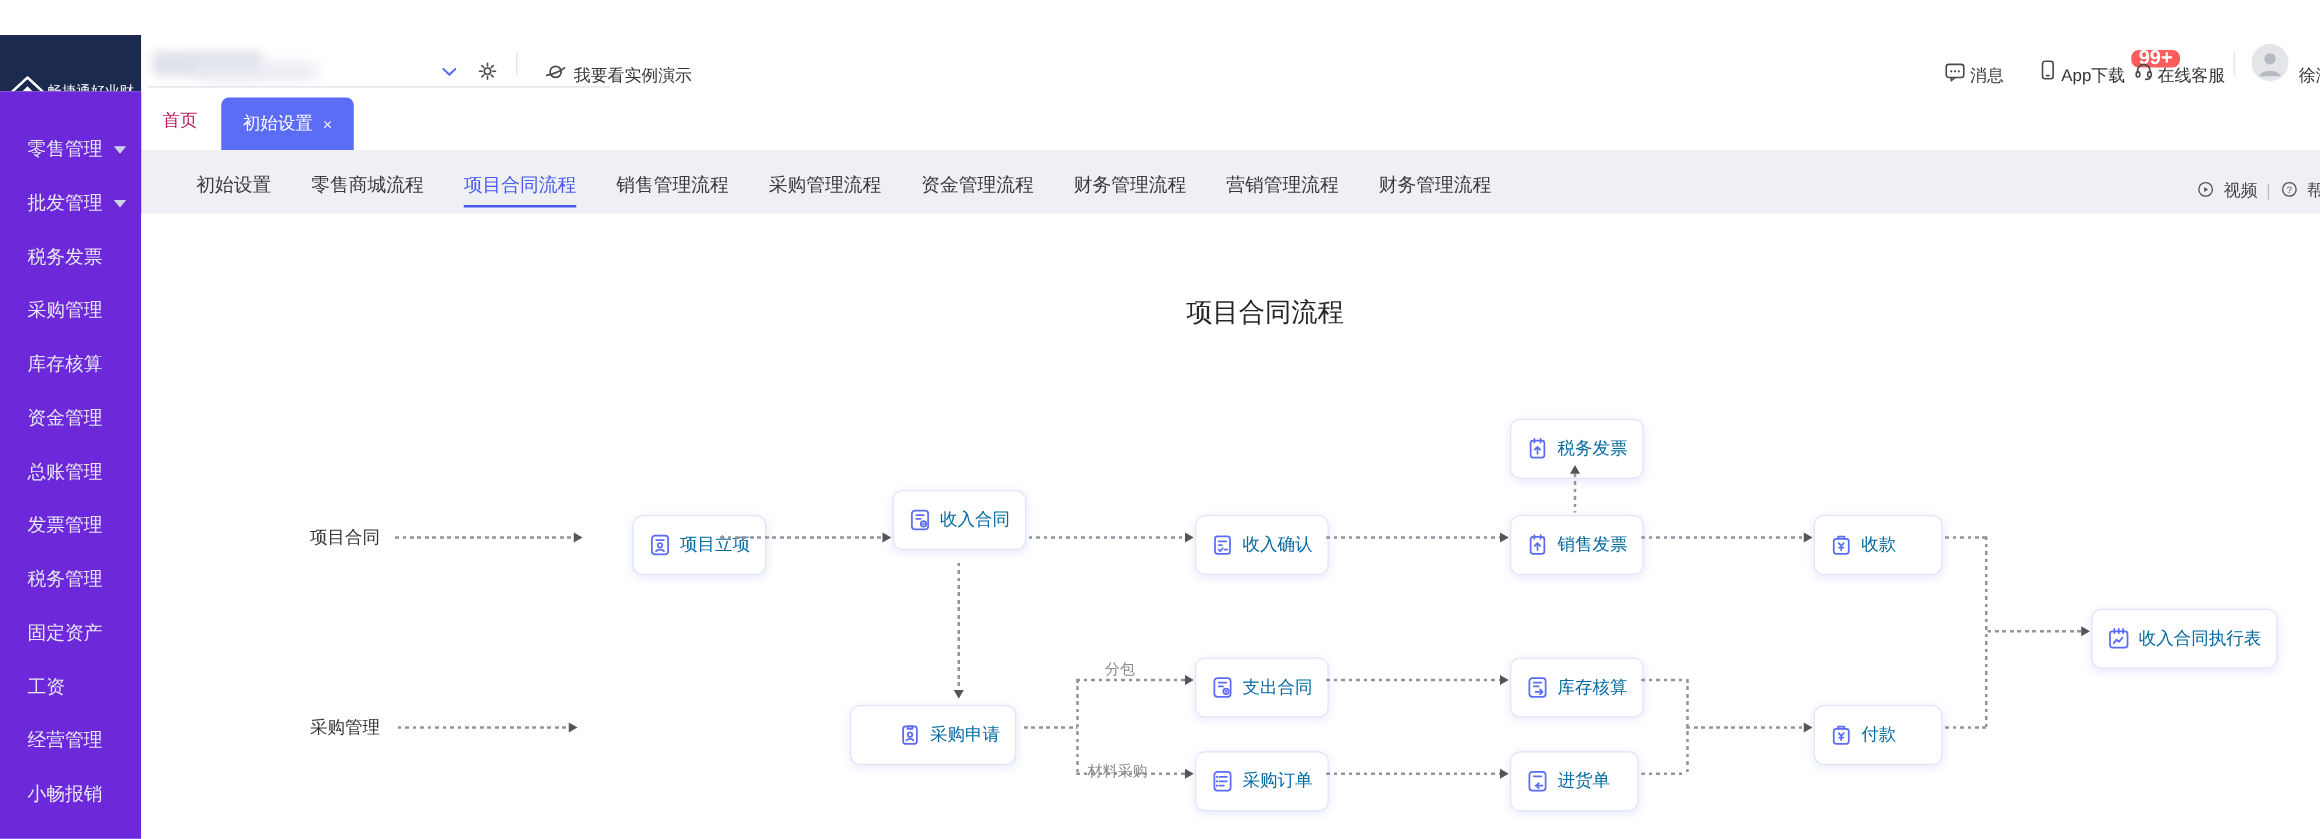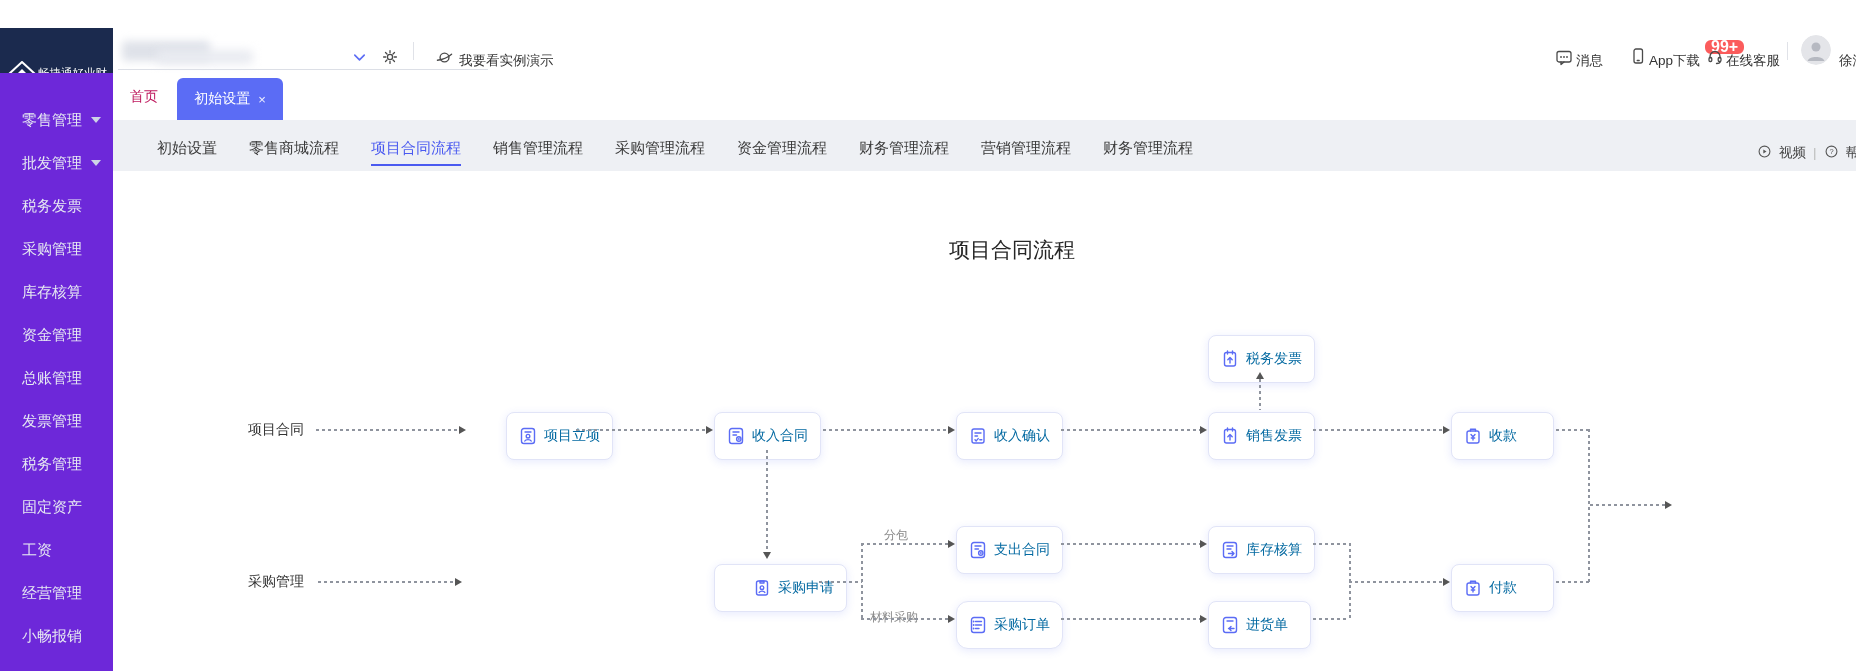--- a/index.html
+++ b/index.html
@@ -228,21 +228,21 @@
     <span class="nicon">
         <svg width="18" height="18" viewBox="0 0 18 18">
           <rect x="2.5" y="1.5" width="13" height="15" rx="2.5"></rect>
           <path d="M6 5h6"></path>
           <circle cx="9" cy="9.2" r="1.8"></circle>
           <path d="M5.8 14c.9-1.8 5.5-1.8 6.4 0"></path>
         </svg>
       </span>
     <span>项目立项</span>
   </div>
-  <div class="node" style="left:714px;top:412px;">
+  <div class="node" style="left:714px;top:392px;">
     <span class="nicon">
         <svg width="18" height="18" viewBox="0 0 18 18">
           <rect x="2.5" y="1.5" width="13" height="15" rx="2.5"></rect>
           <path d="M6 5h6M6 8h3.5"></path>
           <circle cx="11.8" cy="12" r="2.2"></circle>
           <circle cx="11.8" cy="12" r="0.4"></circle>
         </svg>
       </span>
     <span>收入合同</span>
   </div>
@@ -280,22 +280,32 @@
   <div class="node" style="left:1451px;top:412px;">
     <span class="nicon">
         <svg width="18" height="18" viewBox="0 0 18 18">
           <rect x="3" y="4" width="12" height="12" rx="2"></rect>
           <path d="M6.5 4V2.3h5V4"></path>
           <path d="M7 7.5l2 2.3 2-2.3M9 9.8v3.2M7.3 11h3.4"></path>
         </svg>
       </span>
     <span>收款</span>
   </div>
-
-  <div class="node" style="left:714px;top:564px;padding-left:38px;">
+  <div class="node" style="left:1673px;top:487px;">
+    <span class="nicon">
+        <svg width="18" height="18" viewBox="0 0 18 18">
+          <rect x="2" y="3" width="14" height="13" rx="2"></rect>
+          <path d="M5.5 1v3.5M9 1v3.5M12.5 1v3.5"></path>
+          <path d="M5 12.5l2.3-2.8 1.8 1.8 2.9-3.5"></path>
+        </svg>
+      </span>
+    <span>收入合同执行表</span>
+  </div>
+
+  <div class="node" style="left:680px;top:564px;padding-left:38px;">
     <span class="nicon">
         <svg width="18" height="18" viewBox="0 0 18 18">
           <rect x="3.5" y="2" width="11" height="14" rx="2"></rect>
           <path d="M7 2h4v2H7z"></path>
           <circle cx="9" cy="8.7" r="1.8"></circle>
           <path d="M6.2 13.4c.9-1.7 4.7-1.7 5.6 0"></path>
         </svg>
       </span>
     <span>采购申请</span>
   </div>
@@ -313,21 +323,21 @@
   <div class="node" style="left:1208px;top:526px;">
     <span class="nicon">
         <svg width="18" height="18" viewBox="0 0 18 18">
           <rect x="2.5" y="1.5" width="13" height="15" rx="2.5"></rect>
           <path d="M6 5h6M6 8h4"></path>
           <path d="M7.5 12.5h5.5M11 10.5l2 2-2 2"></path>
         </svg>
       </span>
     <span>库存核算</span>
   </div>
-  <div class="node" style="left:956px;top:601px;border-radius:12px;">
+  <div class="node" style="left:956px;top:601px;">
     <span class="nicon">
         <svg width="18" height="18" viewBox="0 0 18 18">
           <rect x="2.5" y="1.5" width="13" height="15" rx="2.5"></rect>
           <path d="M6.5 5.5h6M6.5 9h6M6.5 12.5h3.5"></path>
           <path d="M4.6 5.5h.01M4.6 9h.01M4.6 12.5h.01" stroke-width="1.8"></path>
         </svg>
       </span>
     <span>采购订单</span>
   </div>
   <div class="node" style="left:1208px;top:601px;">

